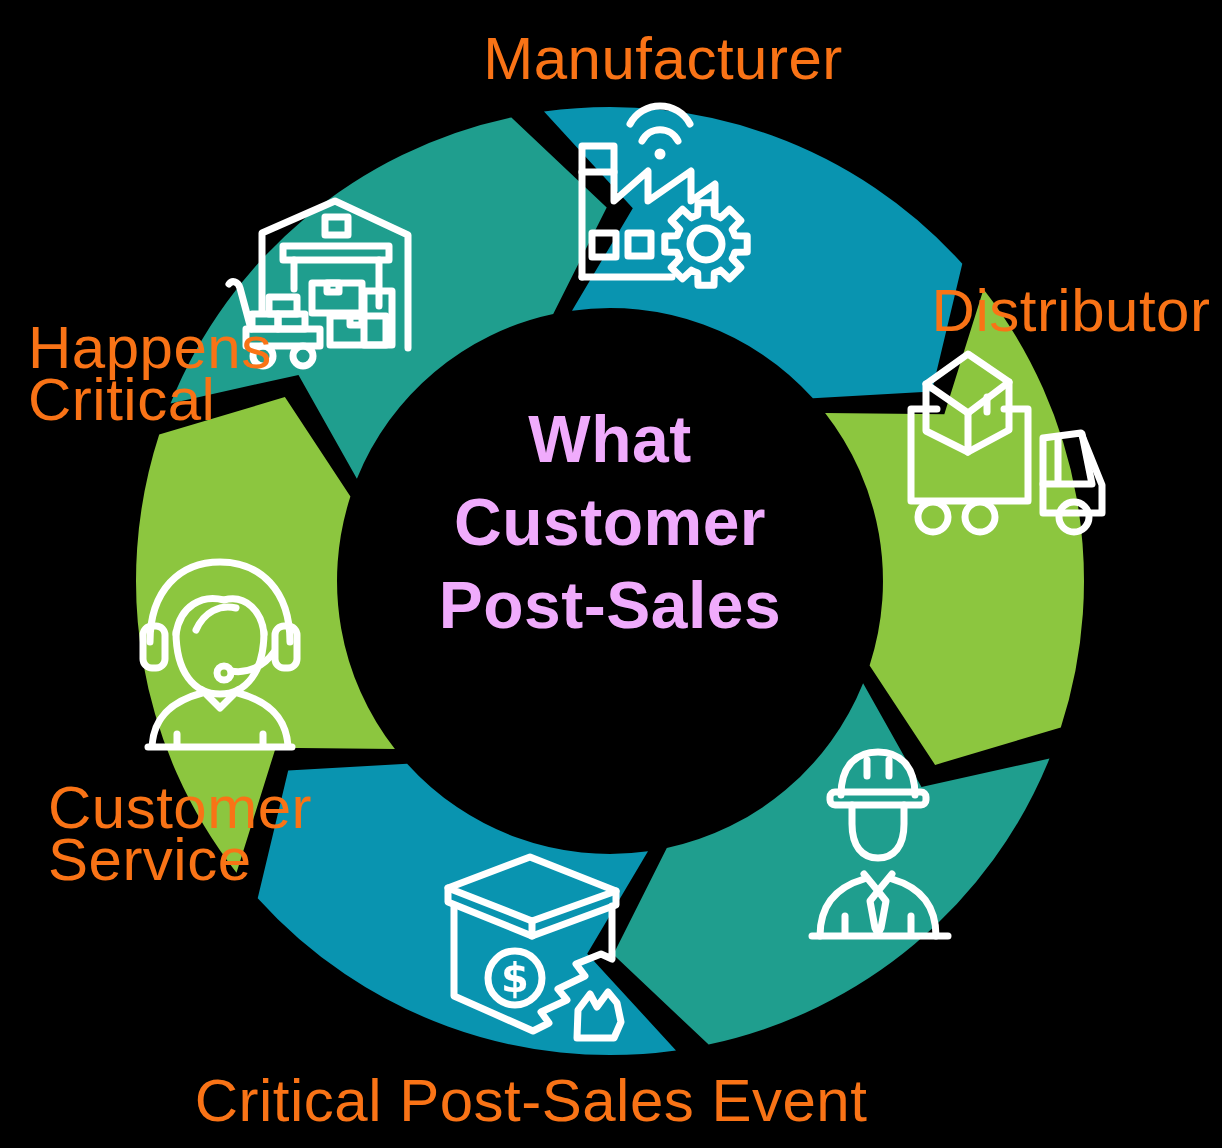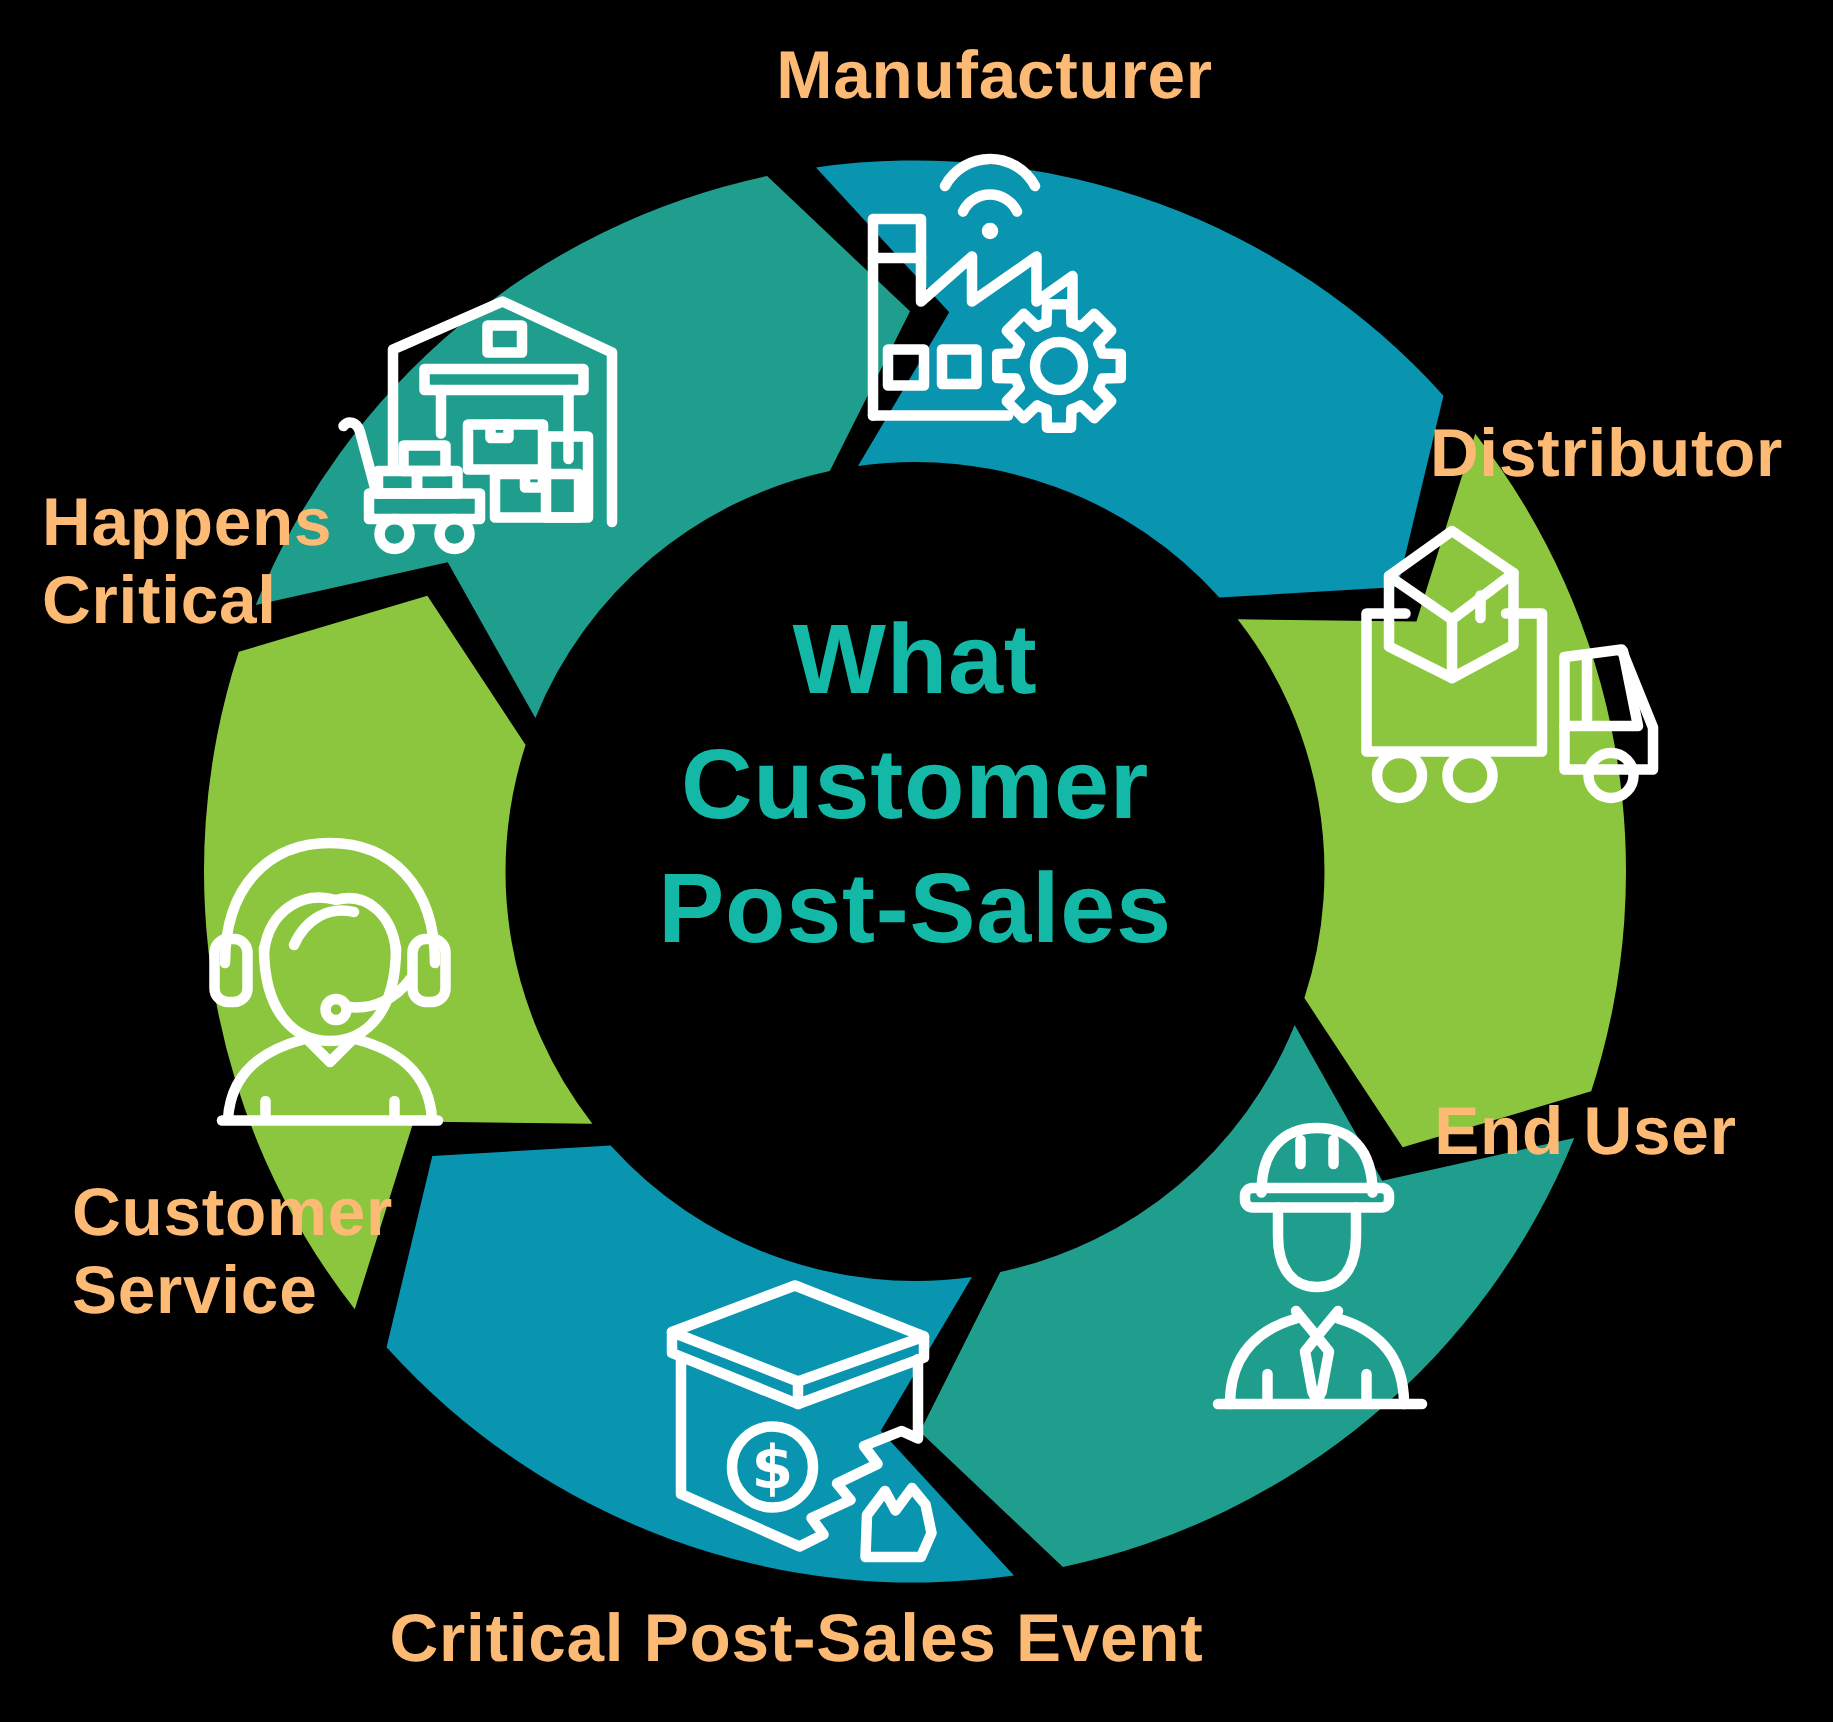--- a/index.html
+++ b/index.html
@@ -1,25 +1,25 @@
 <!DOCTYPE html>
 <html><head>
 <meta charset="utf-8">
 <style>
   html,body{margin:0;padding:0;background:#000;}
   #stage{position:relative;width:1222px;height:1148px;background:#000;overflow:hidden;
          font-family:"Liberation Sans","DejaVu Sans",sans-serif;color:#fff;}
   #wheel,#icons{position:absolute;left:0;top:0;width:1222px;height:1148px;}
-  .label{position:absolute;color:#fdba74;font-size:45px;font-weight:700;letter-spacing:.5px;white-space:nowrap;}
+  .label{position:absolute;color:#f97316;font-size:60px;font-weight:400;letter-spacing:.5px;white-space:nowrap;}
   .label.center{transform:translateX(-50%);}
   .twoline{line-height:52px;}
   .twoline span{display:block;}
   #center-title{position:absolute;left:610px;top:398px;transform:translateX(-50%);
         width:560px;text-align:center;font-size:66px;line-height:83px;font-weight:800;
-        letter-spacing:.5px;color:#14b8a6;}
+        letter-spacing:.5px;color:#f0abfc;}
   #center-title div{white-space:nowrap;}
   .ic{stroke:#fff;stroke-width:7;fill:none;stroke-linecap:round;stroke-linejoin:round;}
   .ic text{stroke:none;fill:#fff;font-family:"DejaVu Sans","Liberation Sans",sans-serif;font-weight:bold;}
 </style>
 </head>
 <body>
 
 <div id="stage">
 
   <svg id="wheel" viewBox="0 0 1222 1148">
@@ -115,21 +115,20 @@
       <rect x="269" y="297" width="28" height="17"></rect>
       <rect x="252" y="314" width="26" height="15"></rect>
       <rect x="278" y="314" width="27" height="15"></rect>
     </g>
   </svg>
 
   <div class="label center" style="left:663px;top:24px;">Manufacturer</div>
 
   <div class="label center" style="left:1071px;top:276px;">Distributor</div>
 
-  <div class="label center" style="left:1057px;top:728px;">End User</div>
 
   <div class="label twoline" style="left:48px;top:782px;">
     <span>Customer</span>
     <span>Service</span>
   </div>
 
   <div class="label center" style="left:531px;top:1066px;">Critical Post-Sales Event</div>
 
   <div class="label twoline" style="left:28px;top:322px;">
     <span>Happens</span>

